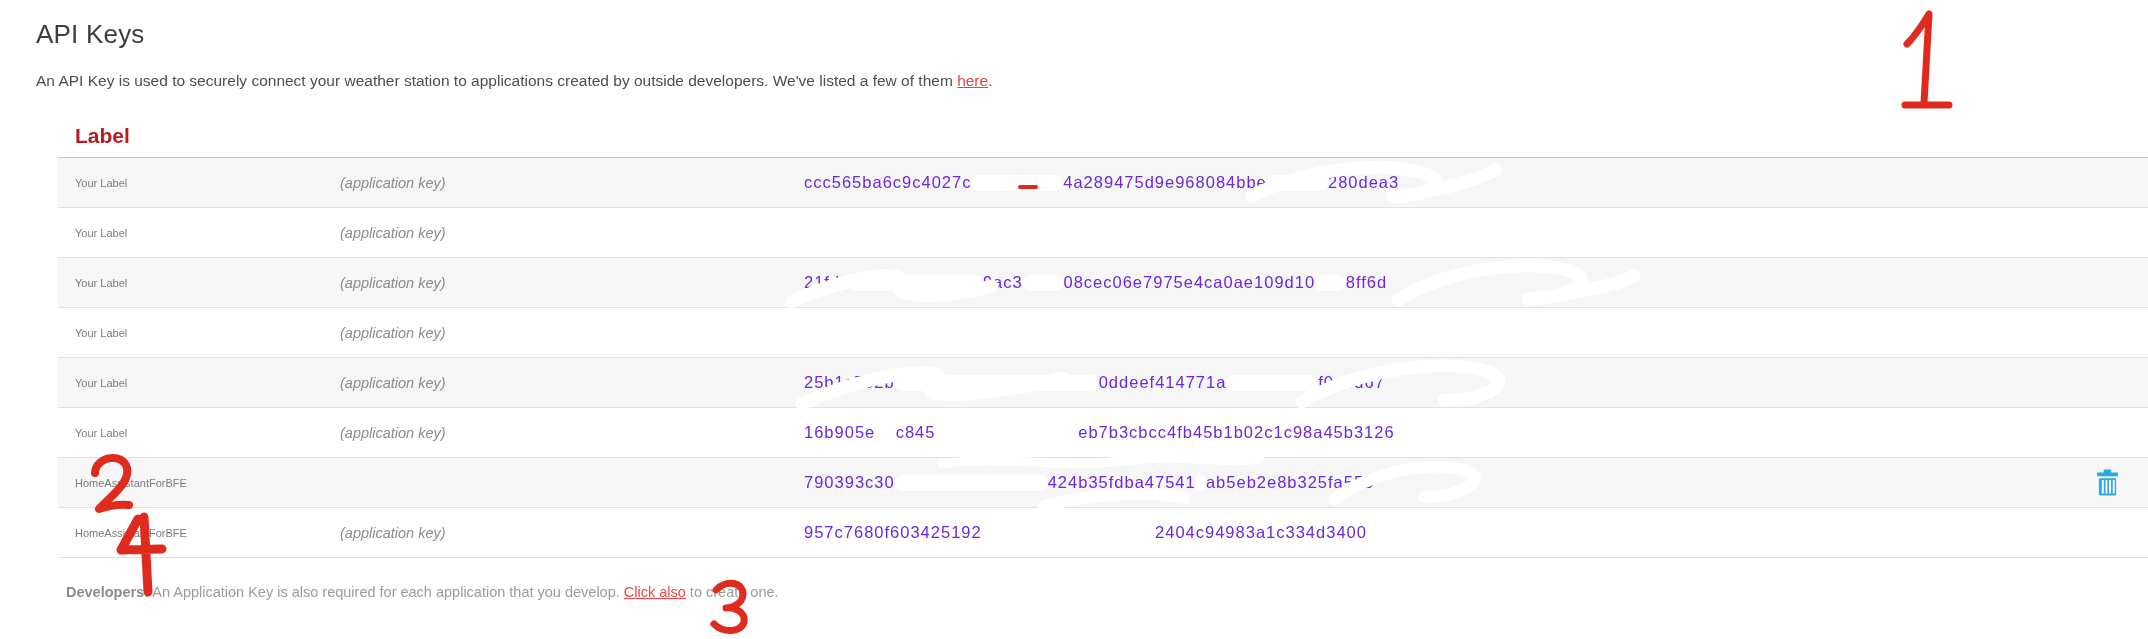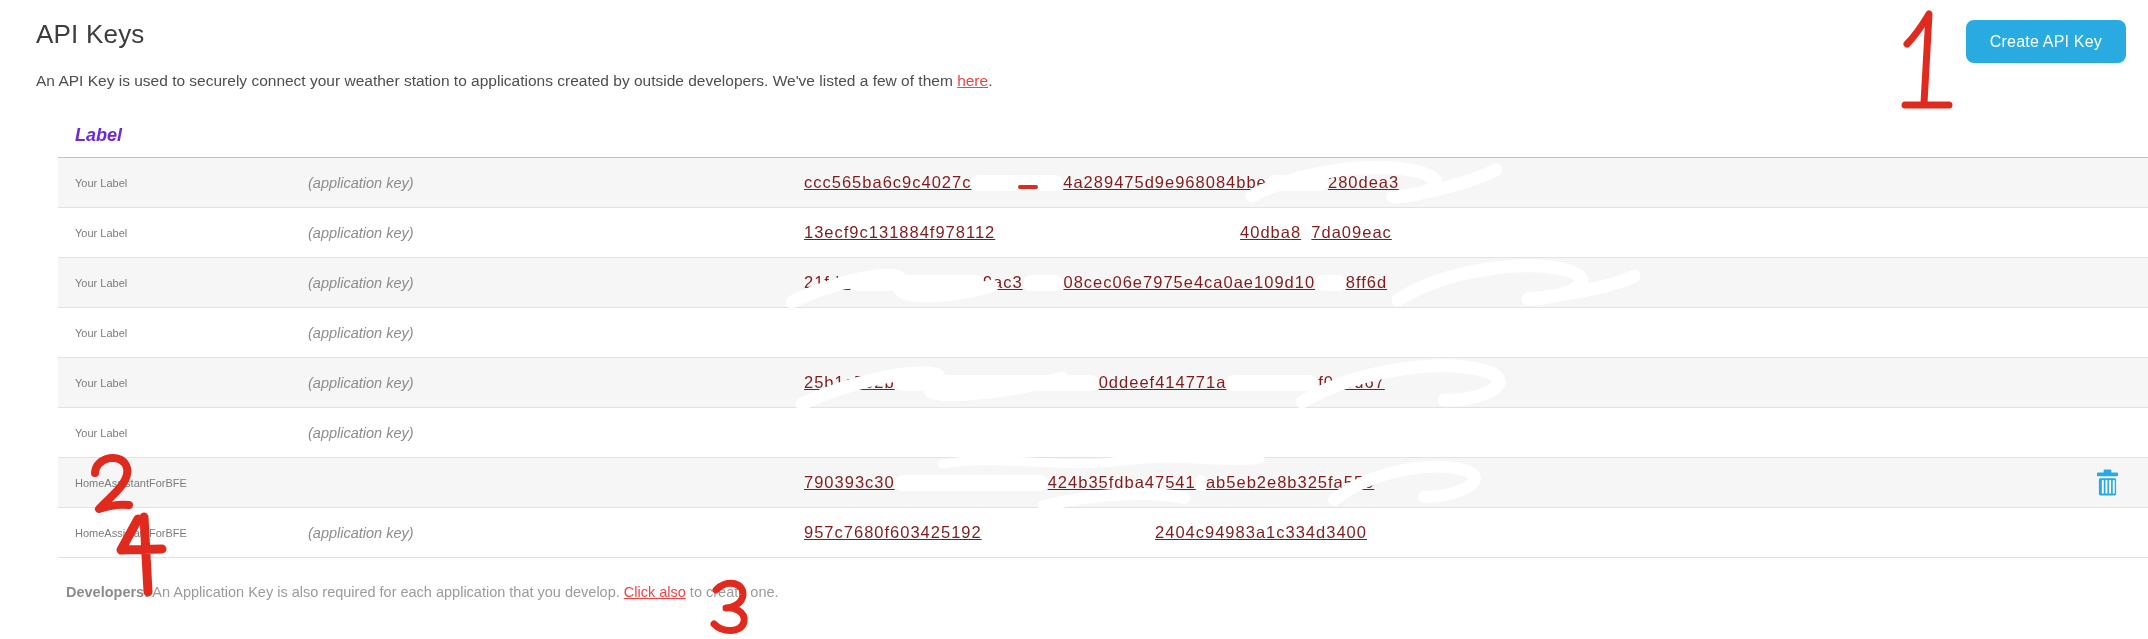--- a/index.html
+++ b/index.html
@@ -21,31 +21,31 @@
     font-family:"Liberation Sans",sans-serif; font-size:16px; font-weight:500;
     letter-spacing:.2px; cursor:pointer;
   }
 
   .table { margin:22px 22px 0 22px; width:2104px; }
   .thead {
     display:grid; grid-template-columns:729px 1fr 110px;
     padding-left:17px; height:44px; align-items:center;
     border-bottom:1px solid #c4c4c4;
   }
-  .thead .hcell { font-size:18px; font-weight:700; color:#6d28d9;font-style:italic; }
+  .thead .hcell { font-size:21px; font-weight:700; color:#b91c1c; }
 
   .row {
     display:grid; grid-template-columns:233px 496px 1fr 110px;
     padding-left:17px; height:50px; align-items:center;
     border-bottom:1px solid #e2e2e2; background:#fff;
   }
   .row.stripe { background:#f6f6f6; }
   .cell-label { font-size:11px; color:#7b7b7b; }
-  .cell-sub { font-size:14.5px; font-style:italic; color:#8c8c8c; }
-  .cell-key { font-size:16.5px; letter-spacing:1px; color:#7f1d1d; white-space:nowrap;text-decoration:underline; }
+  .cell-sub { font-size:14.5px; font-style:italic; color:#8c8c8c;margin-left:32px; }
+  .cell-key { font-size:16.5px; letter-spacing:1px; color:#6d28d9; white-space:nowrap; }
   .cell-action { text-align:center; }
 
   .redact {
     display:inline-block; height:16px; background:#fff; border-radius:8px;
     vertical-align:middle; transform:translateY(-1px);
   }
 
   .delete-btn { background:none; border:none; cursor:pointer; line-height:0; padding:4px; }
 
   .dev-note { margin:24px 36px 0 30px; font-size:14.5px; line-height:20px; color:#9b9b9b; }
@@ -72,21 +72,20 @@
       <div id="tbody">
           <div class="row stripe">
             <div class="cell-label">Your Label</div>
             <div class="cell-sub">(application key)</div>
             <div class="cell-key"><span>ccc565ba6c9c4027c</span><span class="redact" style="width: 91.8px;"></span><span>4a289475d9e968084bbe</span><span class="redact" style="width: 61.2px;"></span><span>280dea3</span></div>
             <div class="cell-action"></div>
           </div>
           <div class="row">
             <div class="cell-label">Your Label</div>
             <div class="cell-sub">(application key)</div>
-            <div class="cell-key"><span>13ecf9c131884f978112</span><span class="redact" style="width: 244.8px;"></span><span>40dba8</span><span class="redact" style="width: 10.2px;"></span><span>7da09eac</span></div>
             <div class="cell-action"></div>
           </div>
           <div class="row stripe">
             <div class="cell-label">Your Label</div>
             <div class="cell-sub">(application key)</div>
             <div class="cell-key"><span>21fd6</span><span class="redact" style="width: 132.6px;"></span><span>9ac3</span><span class="redact" style="width: 40.8px;"></span><span>08cec06e7975e4ca0ae109d10</span><span class="redact" style="width: 30.6px;"></span><span>8ff6d</span></div>
             <div class="cell-action"></div>
           </div>
           <div class="row">
             <div class="cell-label">Your Label</div>
@@ -95,20 +94,21 @@
           </div>
           <div class="row stripe">
             <div class="cell-label">Your Label</div>
             <div class="cell-sub">(application key)</div>
             <div class="cell-key"><span>25b1c532b</span><span class="redact" style="width: 204px;"></span><span>0ddeef414771a</span><span class="redact" style="width: 91.8px;"></span><span>f0a0d67</span></div>
             <div class="cell-action"></div>
           </div>
           <div class="row">
             <div class="cell-label">Your Label</div>
             <div class="cell-sub">(application key)</div>
+            <div class="cell-key"><span>16b905e</span><span class="redact" style="width: 20.4px;"></span><span>c845</span><span class="redact" style="width: 142.8px;"></span><span>eb7b3cbcc4fb45b1b02c1c98a45b3126</span></div>
             <div class="cell-action"></div>
           </div>
           <div class="row stripe">
             <div class="cell-label">HomeAssistantForBFE</div>
             <div class="cell-sub"></div>
             <div class="cell-key"><span>790393c30</span><span class="redact" style="width: 153px;"></span><span>424b35fdba47541</span><span class="redact" style="width: 10.2px;"></span><span>ab5eb2e8b325fa550</span></div>
             <div class="cell-action">
   <button class="delete-btn" title="">
     <svg width="23" height="27" viewBox="0 0 24 28">
       <rect x="8" y="0.5" width="8" height="4" rx="1" fill="#29ABE2"></rect>
@@ -129,21 +129,20 @@
             <div class="cell-sub">(application key)</div>
             <div class="cell-key"><span>957c7680f603425192</span><span class="redact" style="width: 173.4px;"></span><span>2404c94983a1c334d3400</span></div>
             <div class="cell-action"></div>
           </div>
         </div>
     </div>
 
     <p class="dev-note"><b>Developers:</b><span> An Application Key is also required for each application that you develop. </span><a class="link">Click also</a><span> to create one.</span></p>
   </div>
 
-  <button class="create-btn">Create API Key</button>
 
   <svg class="overlay" width="2148" height="639" viewBox="0 0 2148 639">
     <g stroke="#ffffff" fill="none" stroke-linecap="round" stroke-linejoin="round">
       <path stroke-width="13" d="M1252,196 C1300,170 1375,162 1415,171 C1455,180 1432,196 1393,197 C1430,193 1472,182 1496,170"></path>
       <path stroke-width="13" d="M792,302 C840,278 912,266 900,284 C890,300 950,298 992,286"></path>
       <path stroke-width="13" d="M1398,300 C1448,268 1528,260 1566,270 C1604,280 1566,299 1528,299 C1566,295 1616,286 1634,276"></path>
       <path stroke-width="13" d="M802,404 C868,372 962,363 934,384 C908,404 1014,392 1062,378"></path>
       <path stroke-width="13" d="M1302,402 C1360,368 1442,360 1482,370 C1522,380 1484,402 1444,400"></path>
       <path stroke-width="9" d="M942,464 C1002,455 1062,469 1122,461 C1182,453 1222,465 1260,459"></path>
       <path stroke-width="12" d="M1334,500 C1372,470 1434,461 1464,470 C1494,479 1456,498 1424,497"></path>

